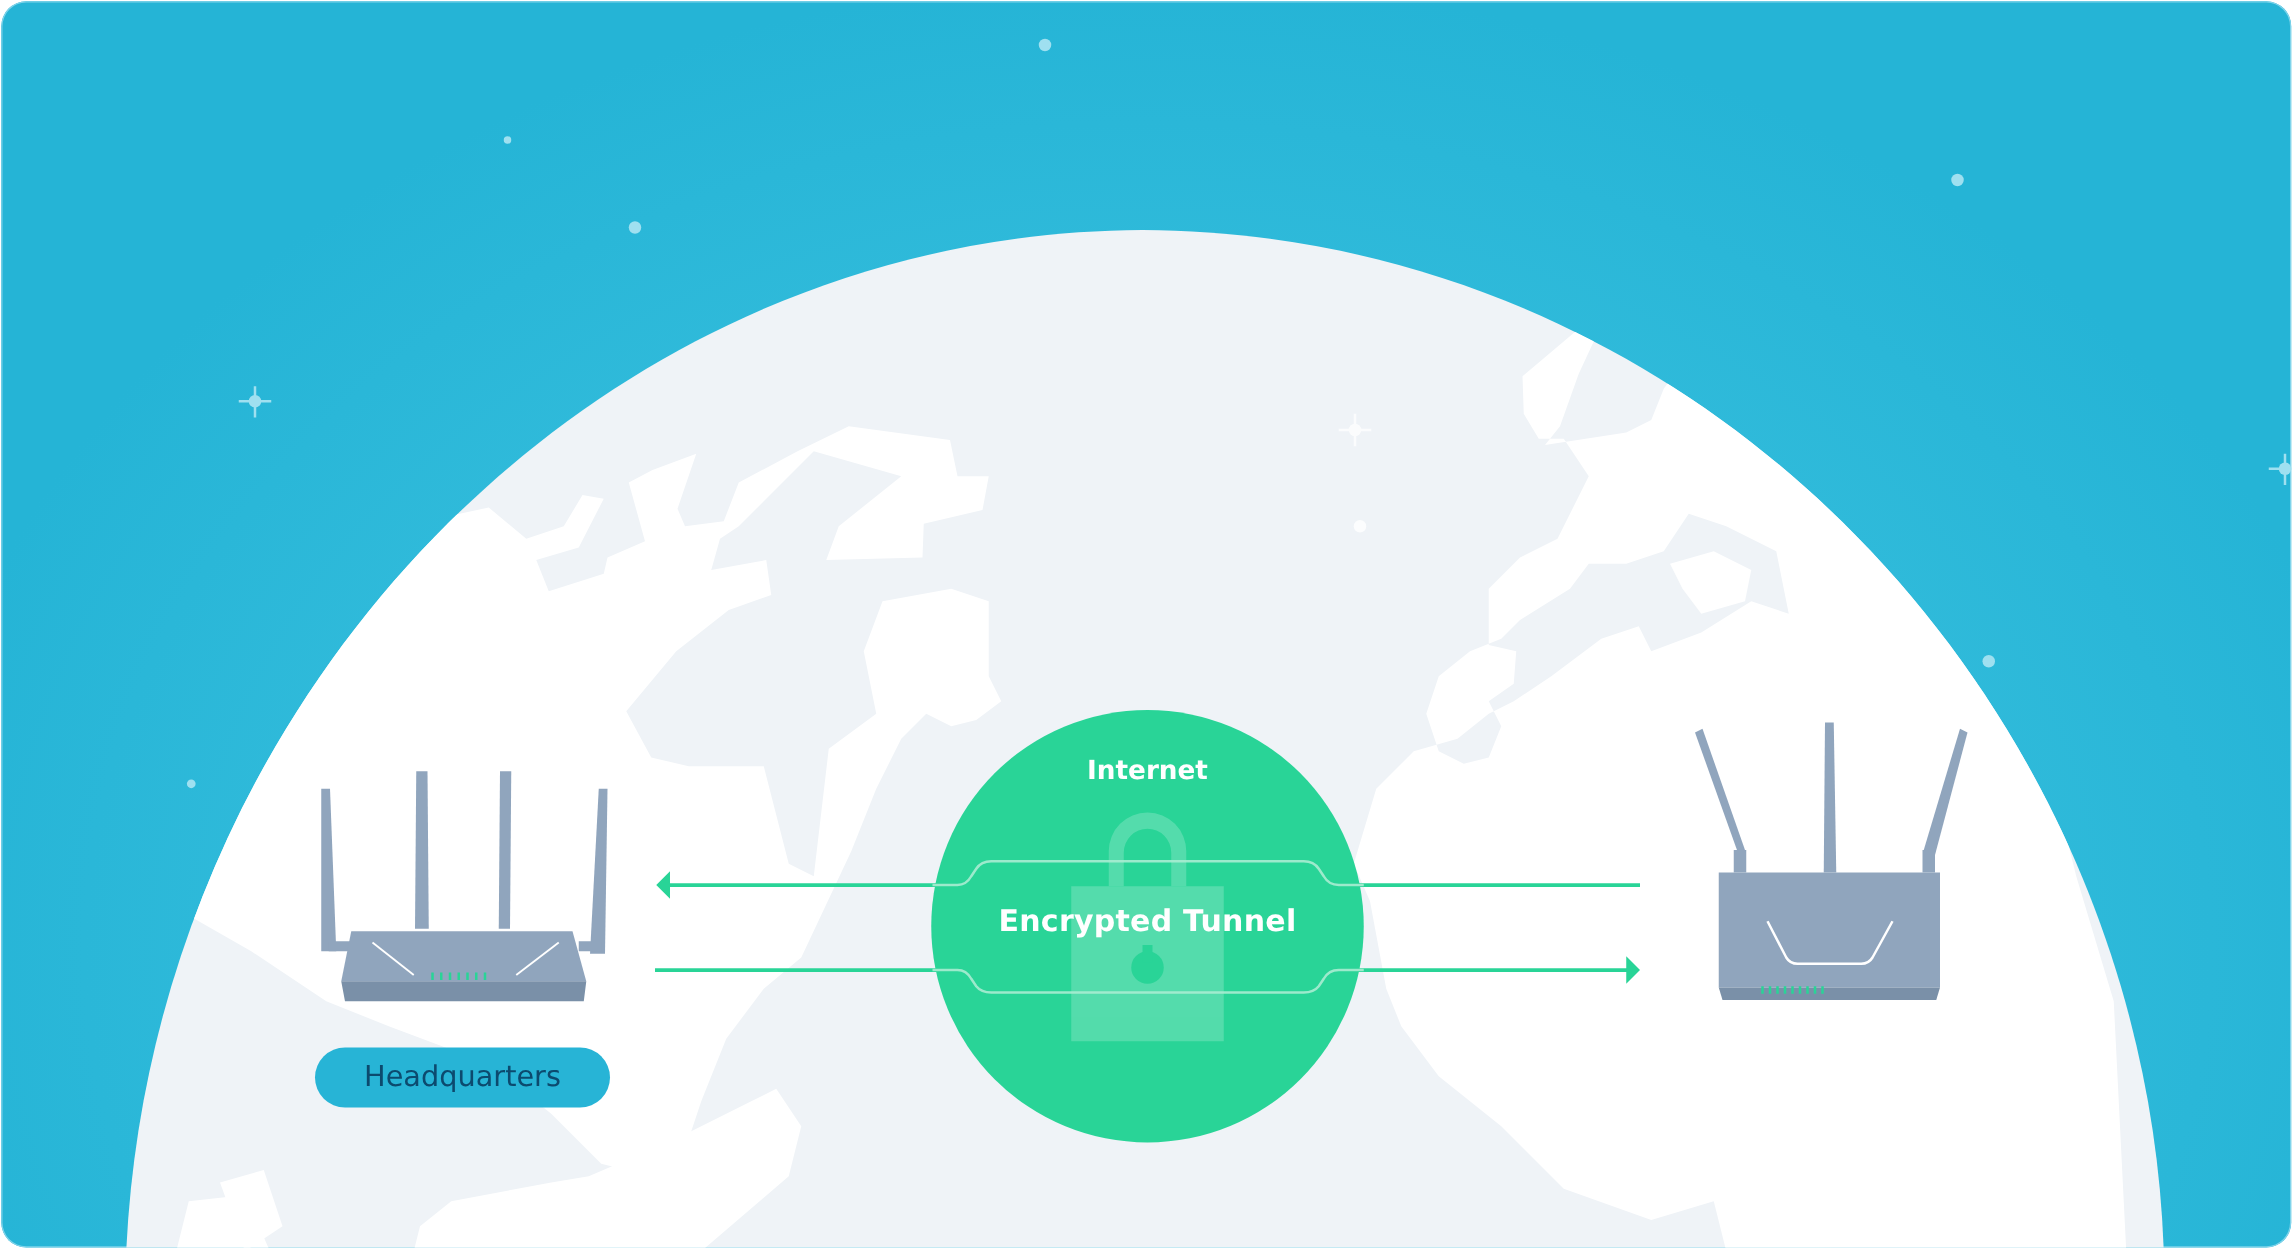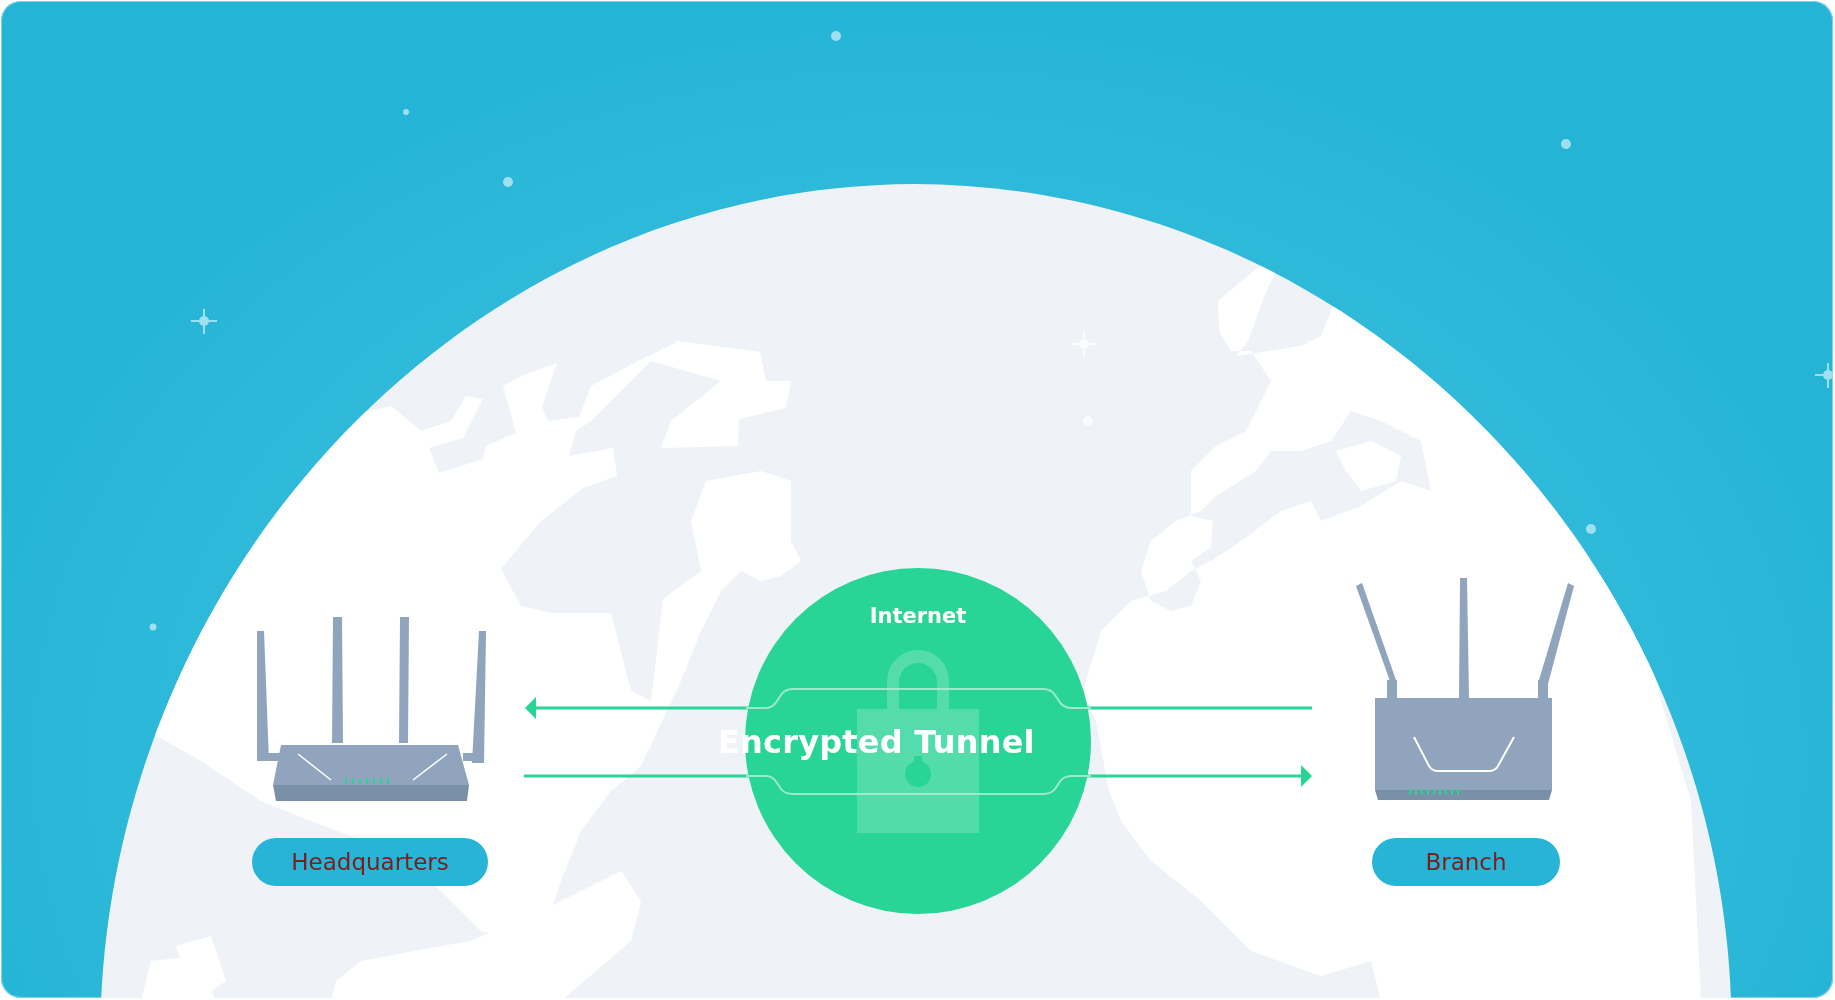--- a/index.html
+++ b/index.html
@@ -6,32 +6,32 @@
   body { width: 1835px; height: 1000px; overflow: hidden; position: relative; font-family: "DejaVu Sans", "Liberation Sans", sans-serif; }
   .frame {
     position: absolute; left: 1px; top: 1px; width: 1832px; height: 997px;
     border-radius: 20px; overflow: hidden;
     background: radial-gradient(ellipse 1000px 780px at 917px 760px, #55d2ec 0%, #46c8e5 45%, #2fbada 70%, #25b4d6 100%);
     box-shadow: 0 0 0 1px #7fd3ea inset;
   }
   .scene { position: absolute; left: 0; top: 0; width: 1835px; height: 1000px; }
   .pill {
     position: absolute; height: 48px; border-radius: 24px; background: #27b4d6;
-    color: #7f1d1d; font-size: 23px; line-height: 48px; text-align: center;
+    color: #0c4a6e; font-size: 23px; line-height: 48px; text-align: center;
     font-family: "DejaVu Sans", "Liberation Sans", sans-serif; font-weight: normal;
     cursor: pointer;
   }
   .label-internet {
     position: absolute; left: 767px; top: 603px; width: 300px; text-align: center;
     color: #ffffff; font-size: 21px; font-weight: bold;
     font-family: "DejaVu Sans", "Liberation Sans", sans-serif;
   }
   .label-tunnel {
-    position: absolute; left: 717px; top: 722px; width: 400px; text-align: left;
-    color: #ffffff; font-size: 32px; font-weight: bold; letter-spacing: 0.2px;
+    position: absolute; left: 717px; top: 722px; width: 400px; text-align: center;
+    color: #ffffff; font-size: 24px; font-weight: bold; letter-spacing: 0.2px;
     font-family: "DejaVu Sans", "Liberation Sans", sans-serif;
   }
 </style>
 </head>
 <body>
 
 <div class="frame">
   <svg class="scene" viewBox="0 0 1835 1000" width="1835" height="1000">
     <defs>
       <clipPath id="globeClip">
@@ -149,14 +149,13 @@
           <rect x="1450" y="788" width="2" height="6"></rect>
         <rect x="1456" y="788" width="2" height="6"></rect>
       </g>
     </g>
   </svg>
 
   <div class="label-internet">Internet</div>
   <div class="label-tunnel">Encrypted Tunnel</div>
 
   <div class="pill" style="left:251px; top:837px; width:236px;">Headquarters</div>
-  <div class="pill" style="left:1371px; top:837px; width:188px;">Branch</div>
 </div>
 
 </body></html>

